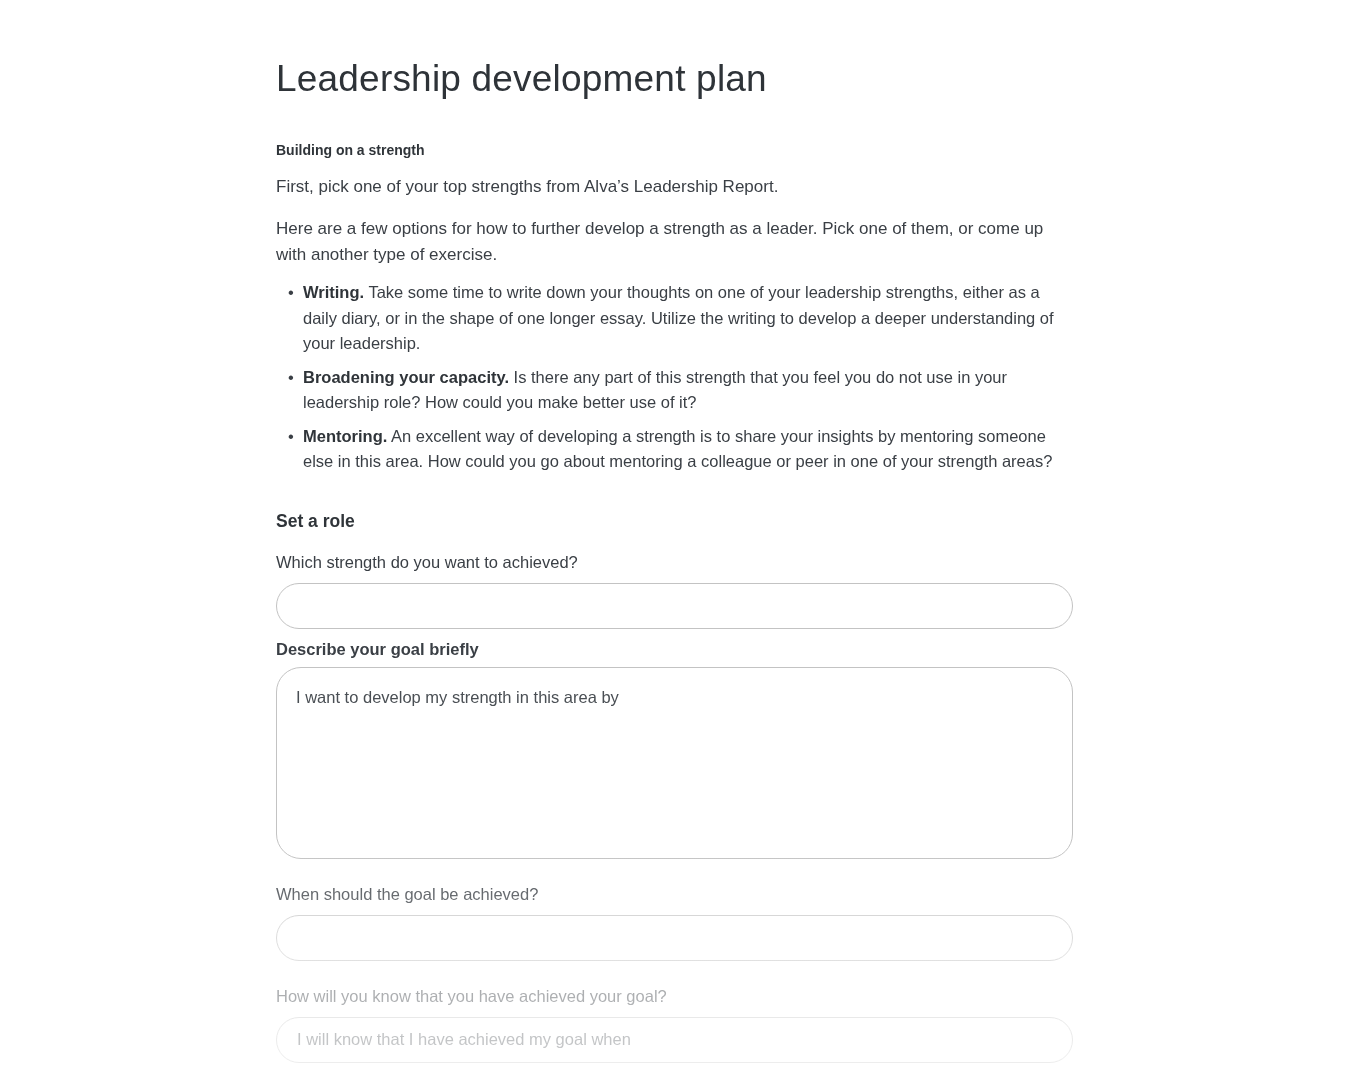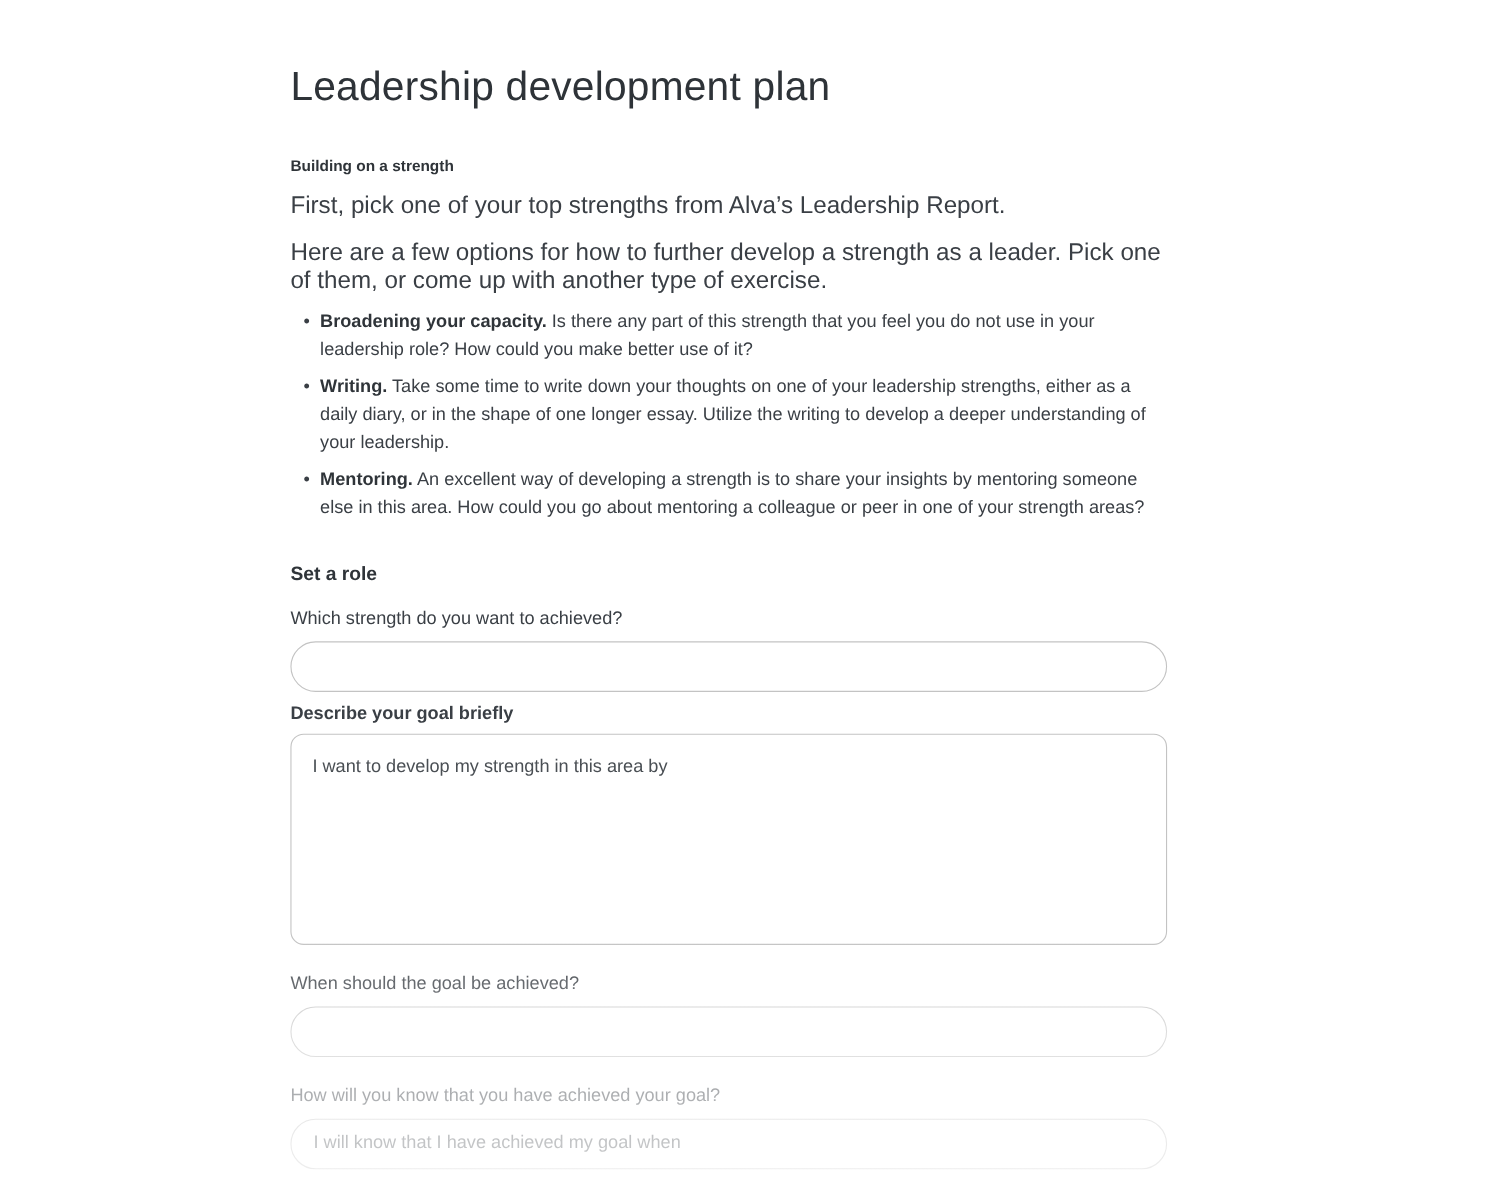--- a/index.html
+++ b/index.html
@@ -7,39 +7,39 @@
     margin: 0; padding: 0;
     width: 1350px; height: 1085px;
     background: #ffffff;
     font-family: "Liberation Sans", sans-serif;
     color: #3a3f45;
     overflow: hidden;
     position: relative;
   }
   .container {
     position: absolute;
-    left: 264px; top: 0;
+    left: 276px; top: 0;
     width: 797px;
   }
   .page-title {
     margin: 58px 0 0;
     font-size: 37px;
     font-weight: 500;
     letter-spacing: 0.2px;
     color: #2e3338;
   }
   .section-heading {
     margin: 42px 0 0;
     font-size: 14px;
     font-weight: 700;
     color: #2f3439;
   }
   .body-text {
     margin: 16px 0 0;
-    font-size: 22px;
+    font-size: 17px;
     line-height: 26px;
   }
   .body-text + .body-text { }
   ul.options {
     margin: 12px 0 0;
     padding: 0 0 0 12px;
     list-style: none;
   }
   ul.options li {
     position: relative;
@@ -82,21 +82,21 @@
     color: #4a4f54;
     background: #fff;
     outline: none;
   }
   textarea.box {
     display: block;
     margin-top: 5px;
     width: 100%;
     height: 192px;
     border: 1px solid #c3c3c3;
-    border-radius: 12px;
+    border-radius: 25px;
     padding: 17px 19px;
     font-family: "Liberation Sans", sans-serif;
     font-size: 16.5px;
     line-height: 24px;
     color: #4a4f54;
     background: #fff;
     resize: none;
     outline: none;
   }
   .mt22 { margin-top: 22px; }
@@ -119,22 +119,22 @@
 <div class="container">
 
   <h1 class="page-title">Leadership development plan</h1>
 
   <h2 class="section-heading">Building on a strength</h2>
 
   <p class="body-text">First, pick one of your top strengths from Alva’s Leadership Report.</p>
   <p class="body-text">Here are a few options for how to further develop a strength as a leader. Pick one of them, or come up with another type of exercise.</p>
 
   <ul class="options">
+    <li><span class="b">Writing.</span><span> Take some time to write down your thoughts on one of your leadership strengths, either as a daily diary, or in the shape of one longer essay. Utilize the writing to develop a deeper understanding of your leadership.</span></li>
     <li><span class="b">Broadening your capacity.</span><span> Is there any part of this strength that you feel you do not use in your leadership role? How could you make better use of it?</span></li>
-    <li><span class="b">Writing.</span><span> Take some time to write down your thoughts on one of your leadership strengths, either as a daily diary, or in the shape of one longer essay. Utilize the writing to develop a deeper understanding of your leadership.</span></li>
     <li><span class="b">Mentoring.</span><span> An excellent way of developing a strength is to share your insights by mentoring someone else in this area. How could you go about mentoring a colleague or peer in one of your strength areas?</span></li>
   </ul>
 
   <h3 class="subsection-heading">Set a role</h3>
 
   <label class="field-label">Which strength do you want to achieved?</label>
   <input class="pill" type="text" value="" style="">
 
   <label class="field-label spaced">Describe your goal briefly</label>
   <textarea class="box" style="">I want to develop my strength in this area by</textarea>

